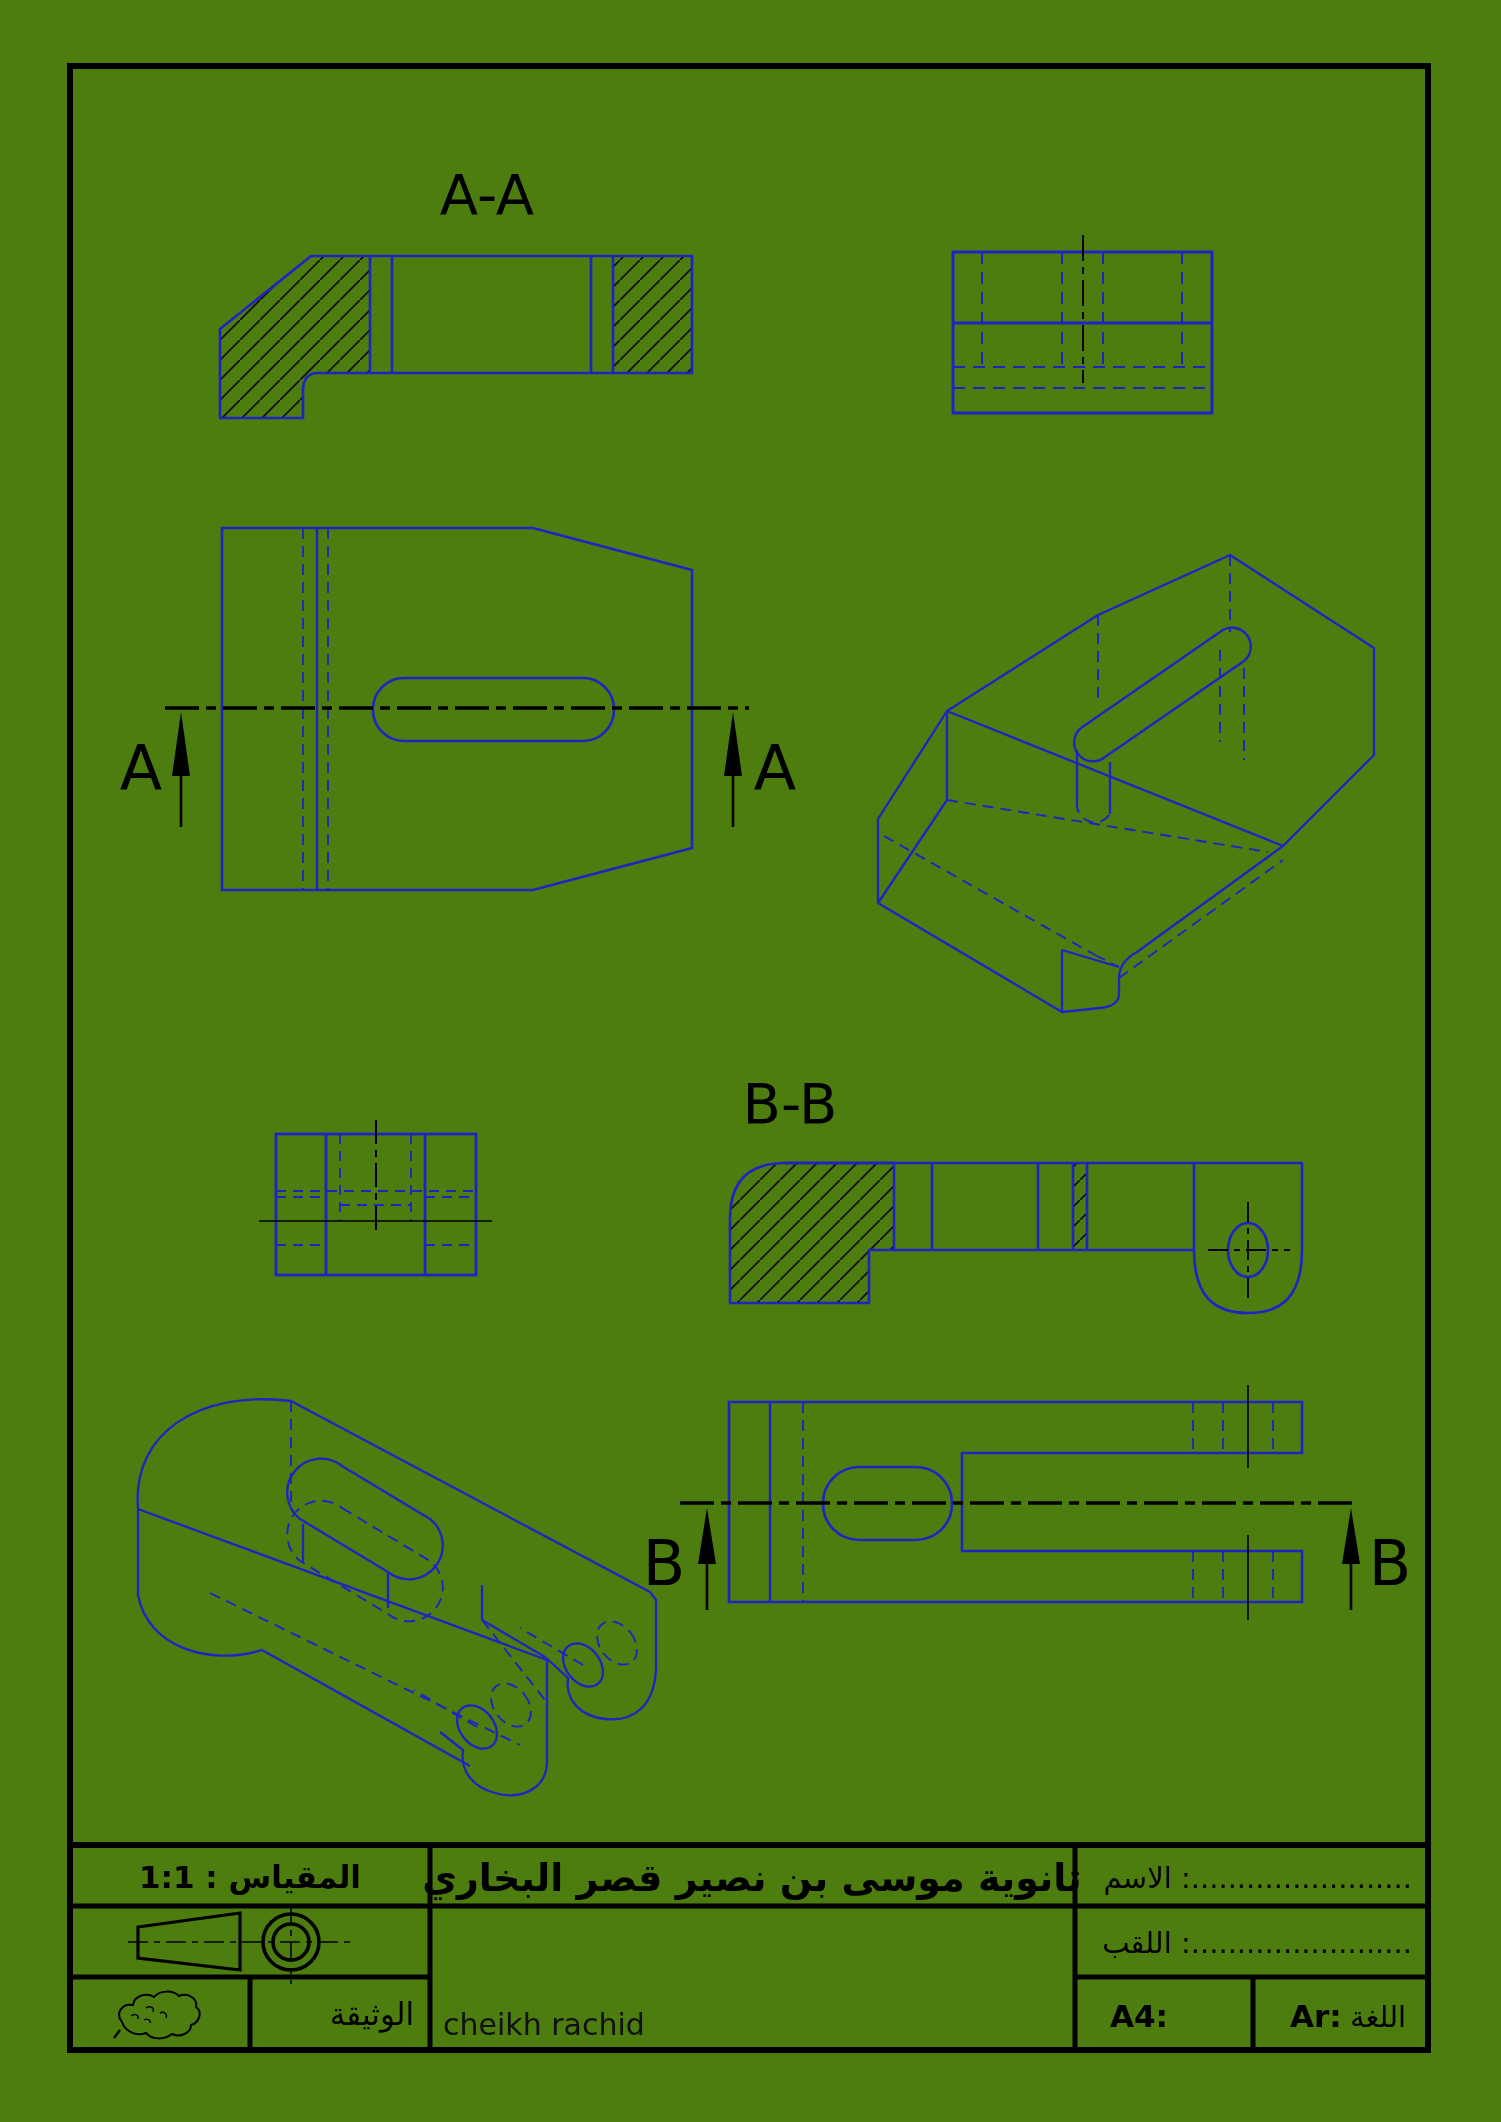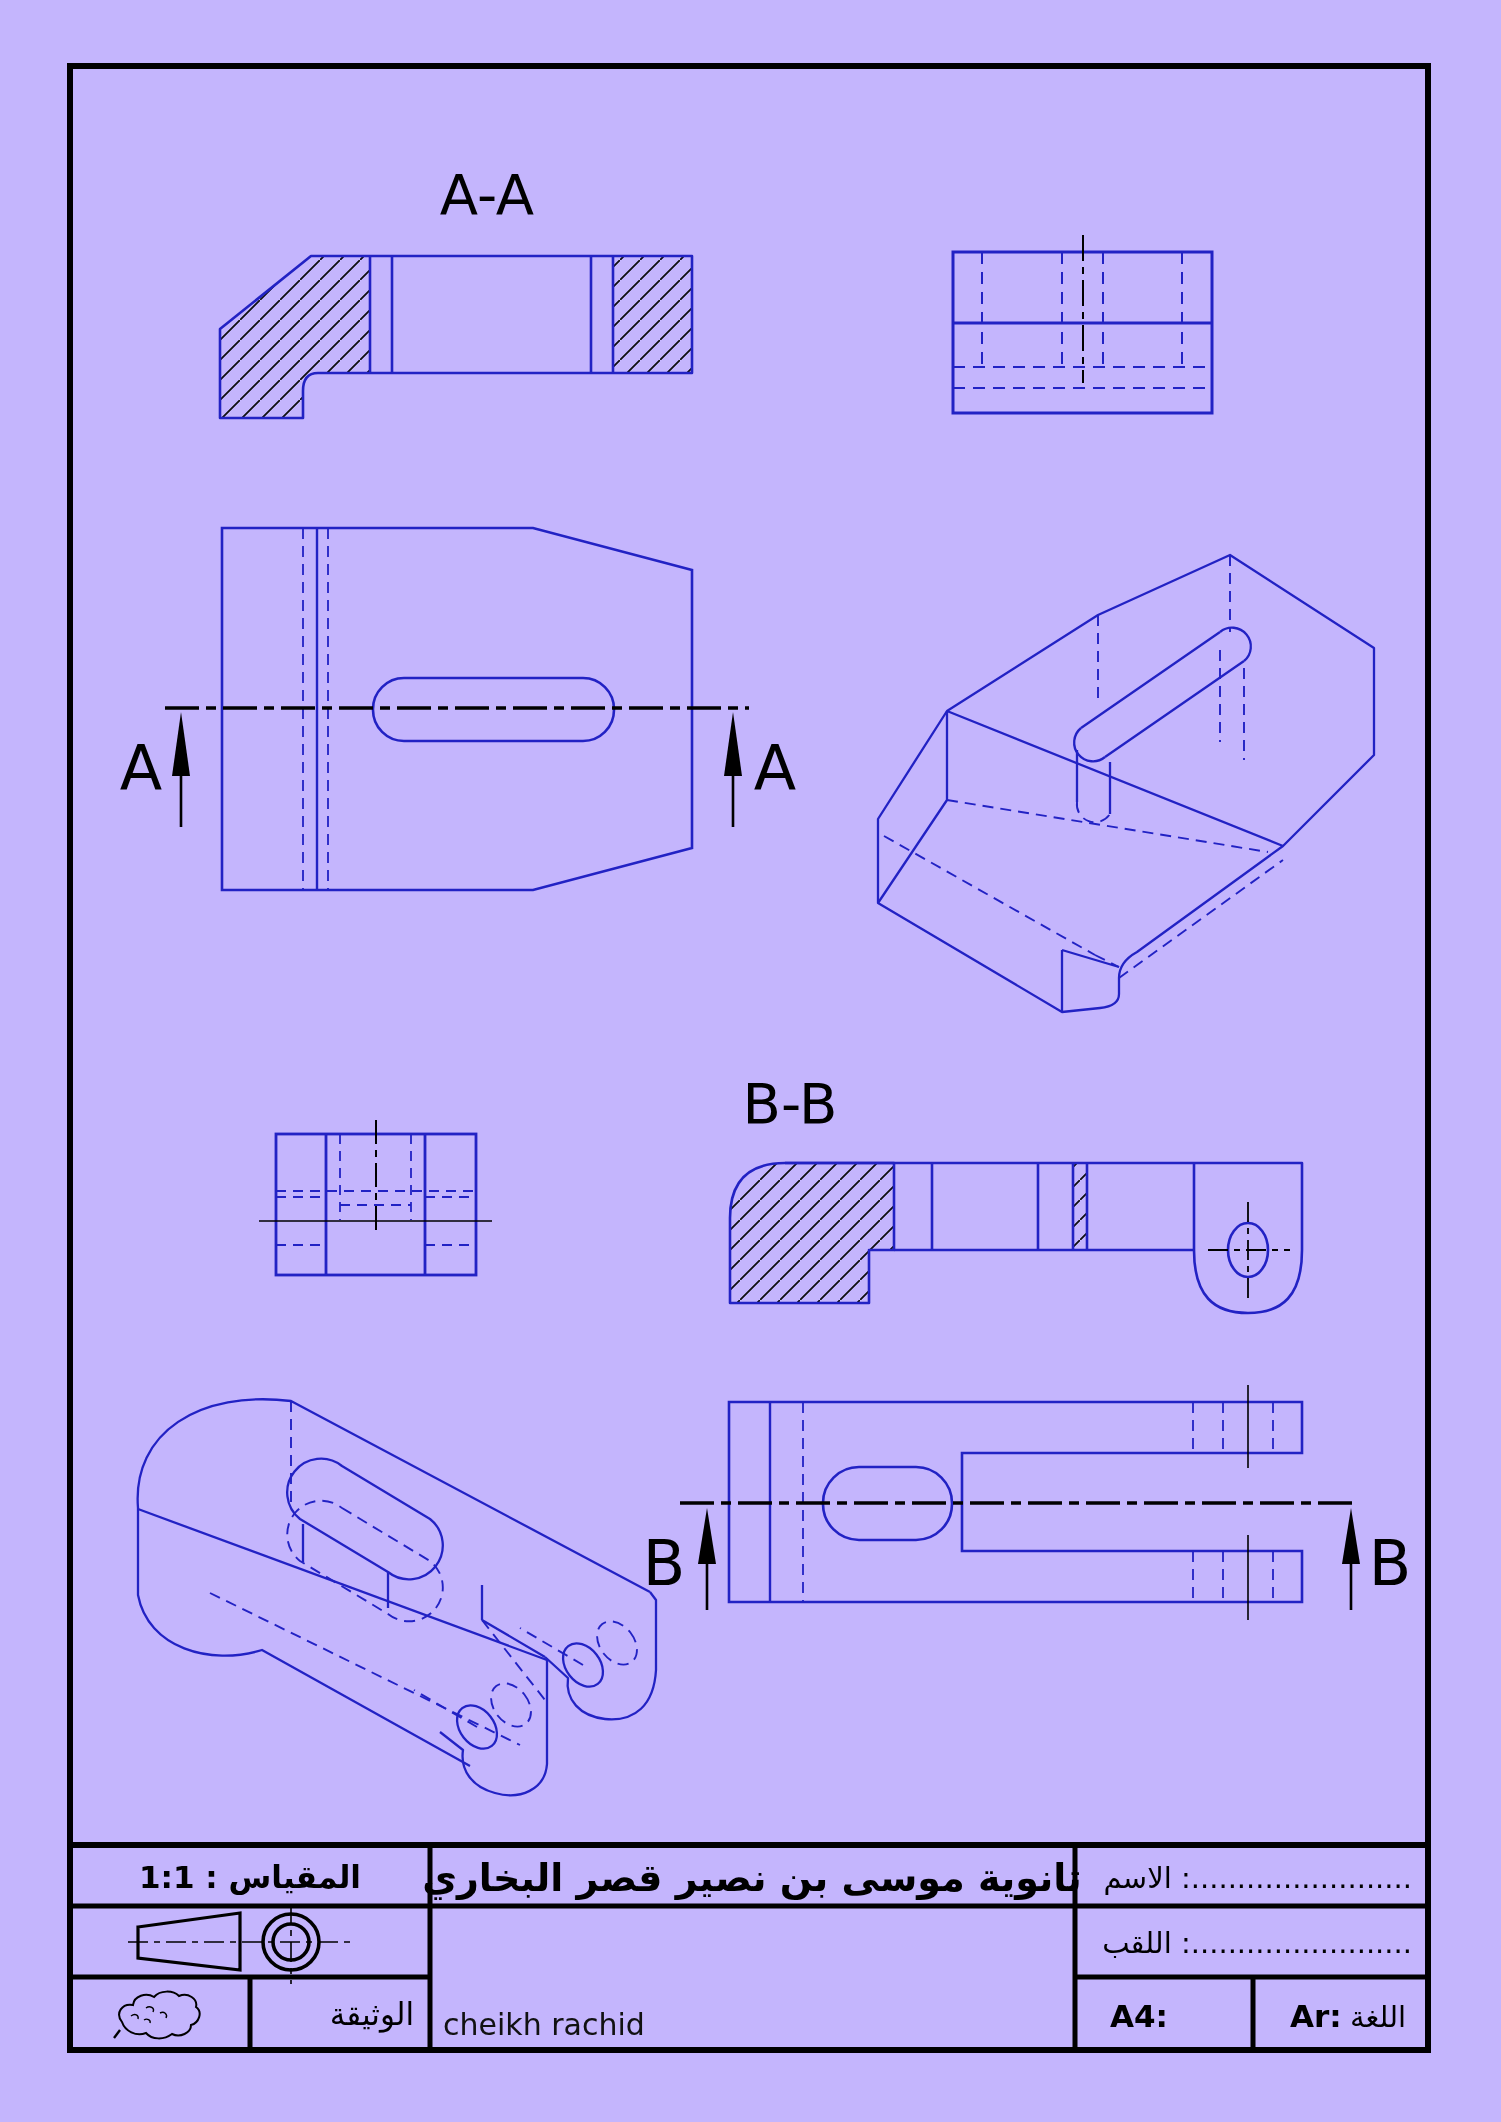--- a/index.html
+++ b/index.html
@@ -1,16 +1,16 @@
 <!DOCTYPE html>
 <html><head>
 <meta charset="utf-8">
 <style>
   html,body{margin:0;padding:0;background:#ffffff;}
-  .page{position:relative;width:1501px;height:2122px;background:#c4b5fd;font-family:"DejaVu Sans",sans-serif;}
+  .page{position:relative;width:1501px;height:2122px;background:#4d7c0f;font-family:"DejaVu Sans",sans-serif;}
   svg{position:absolute;left:0;top:0;}
   text{font-family:"DejaVu Sans","Liberation Sans",sans-serif;}
   .lblBig{font-size:56px;fill:#000;}
   .lblLetter{font-size:62px;fill:#000;}
   .tb-ar{font-size:29px;fill:#000;}
   .tb-school{font-size:38px;font-weight:bold;fill:#000;}
   .tb-bold{font-size:31px;font-weight:bold;fill:#000;}
   .tb-lat{font-size:30px;fill:#111;}
 </style>
 </head>

